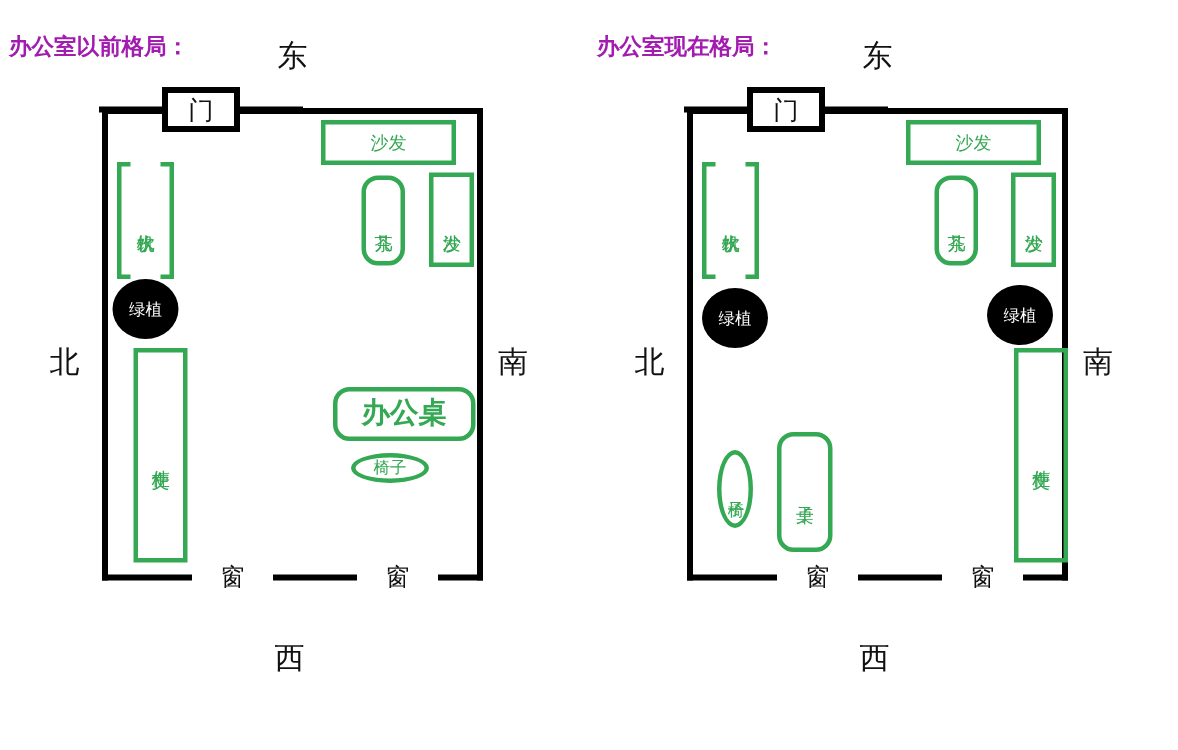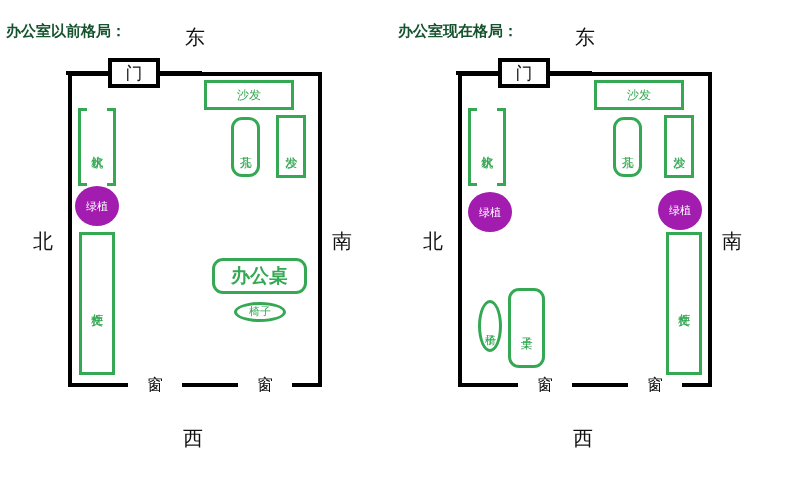--- a/index.html
+++ b/index.html
@@ -10,21 +10,21 @@
     overflow:hidden;
     position:relative;
   }
   .stage{position:absolute;left:0;top:0;width:785px;height:500px;}
 
   
   .panel-title{
     position:absolute;
     font-size:15px;
     font-weight:bold;
-    color:#14532d;
+    color:#a21caf;
     white-space:nowrap;
     letter-spacing:0px;
   }
 
   
   .compass{
     position:absolute;
     font-size:20px;
     color:#111111;
     white-space:nowrap;
@@ -45,33 +45,34 @@
     border:3px solid #34a853;
     color:#34a853;
     font-size:12px;
     line-height:1.04;
     display:flex;
     align-items:center;
     justify-content:center;
     text-align:center;
     background:transparent;
     letter-spacing:0px;
+    margin-left:10px;
   }
   .furn.vert{
     writing-mode:vertical-rl;
     text-orientation:upright;
   }
   .furn.round{border-radius:11px;text-align:right;}
   .furn.big{font-size:19px;font-weight:bold;}
 
   
   .plant{
     position:absolute;
     border-radius:50%;
-    background:#a21caf;
+    background:#000000;
     color:#ffffff;
     font-size:11px;
     display:flex;align-items:center;justify-content:center;
     text-align:center;
     box-sizing:border-box;
   }
 
   
   .bracket{
     position:absolute;

